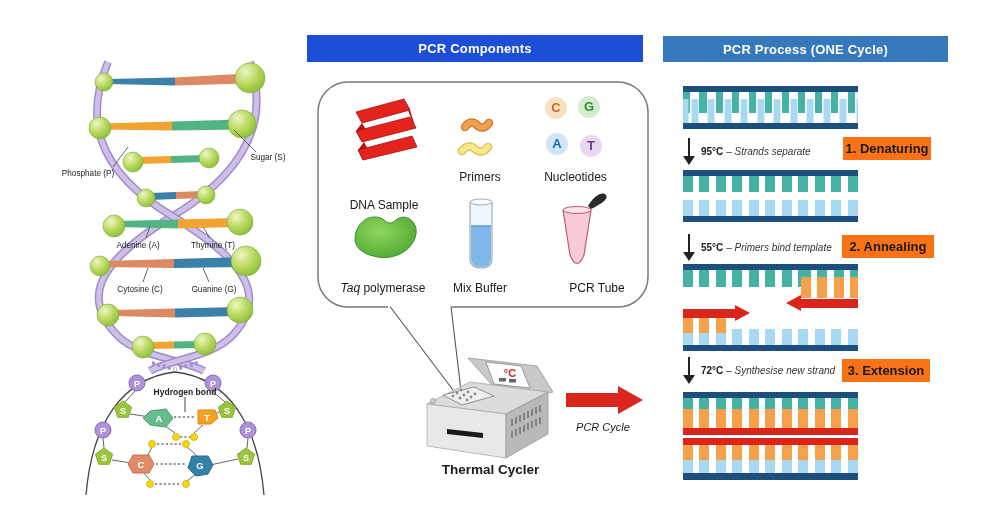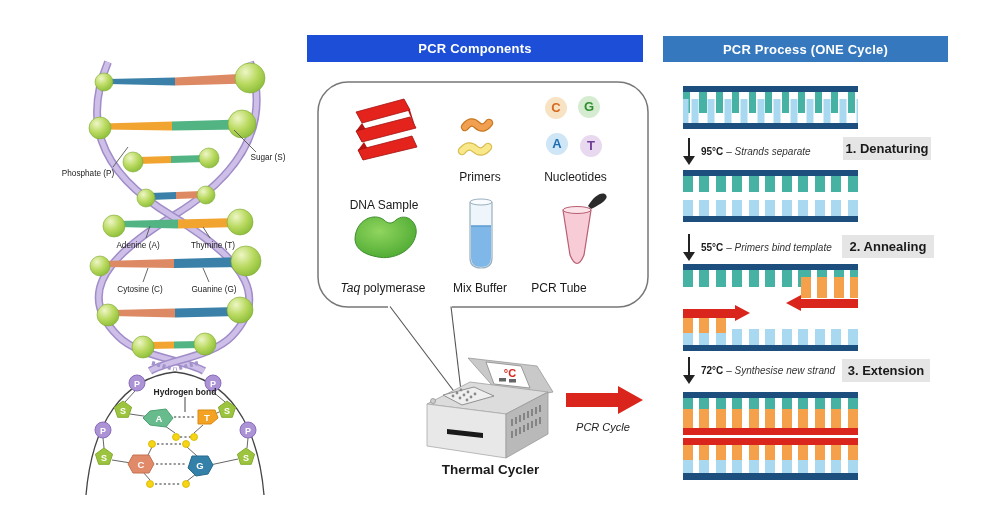--- a/index.html
+++ b/index.html
@@ -39,21 +39,21 @@
   .p-shaft{position:absolute;background:#d9251c;z-index:5;}
   .p-head{position:absolute;width:0;height:0;z-index:5;}
   
   .step-arrow{position:absolute;width:12px;height:27px;}
   .step-arrow .stem{position:absolute;left:5px;top:0;width:2px;height:19px;background:#222;}
   .step-arrow .tip{position:absolute;left:0;top:18px;width:0;height:0;
     border-left:6px solid transparent;border-right:6px solid transparent;border-top:9px solid #222;}
   .step-text{position:absolute;font-size:10px;white-space:nowrap;}
   .step-text .t{font-weight:bold;margin-top:43px;}
   .step-text .d{font-style:italic;color:#333;}
-  .badge{position:absolute;background:#e5e5e5;font-weight:bold;font-size:13px;
+  .badge{position:absolute;background:#f97316;font-weight:bold;font-size:13px;
          display:flex;align-items:center;justify-content:center;}
 </style>
 </head>
 <body>
 
 <div id="stage">
 
   <svg width="1005" height="510" viewBox="0 0 1005 510">
     <defs>
       <radialGradient id="gSphere" cx="35%" cy="30%" r="75%">
@@ -295,21 +295,21 @@
   <div class="nt nt-c">C</div>
   <div class="nt nt-g">G</div>
   <div class="nt nt-a">A</div>
   <div class="nt nt-t">T</div>
 
   <div class="comp-label" style="left:338px;top:170px;width:92px;margin-top:28px;">DNA Sample</div>
   <div class="comp-label" style="left:440px;top:170px;width:80px;">Primers</div>
   <div class="comp-label" style="left:528px;top:170px;width:95px;">Nucleotides</div>
   <div class="comp-label" style="left:328px;top:281px;width:110px;"><i>Taq</i><span> polymerase</span></div>
   <div class="comp-label" style="left:440px;top:281px;width:80px;">Mix Buffer</div>
-  <div class="comp-label" style="left:516px;top:281px;width:86px;">PCR Tube</div>
+  <div class="comp-label" style="left:554px;top:281px;width:86px;">PCR Tube</div>
 
   <div class="abs thermal-label">Thermal Cycler</div>
   <div class="abs cycle-label">PCR Cycle</div>
 
   <div class="bar navy" style="top:86px;height:6px;"></div>
   <div class="teeth t-teal-thin" style="top:92px;height:21px;"></div>
   <div class="teeth t-blue-thin" style="top:99px;height:24px;"></div>
   <div class="bar navy" style="top:123px;height:6px;"></div>
 
   <div class="step-arrow" style="left:683px;top:138px;">

